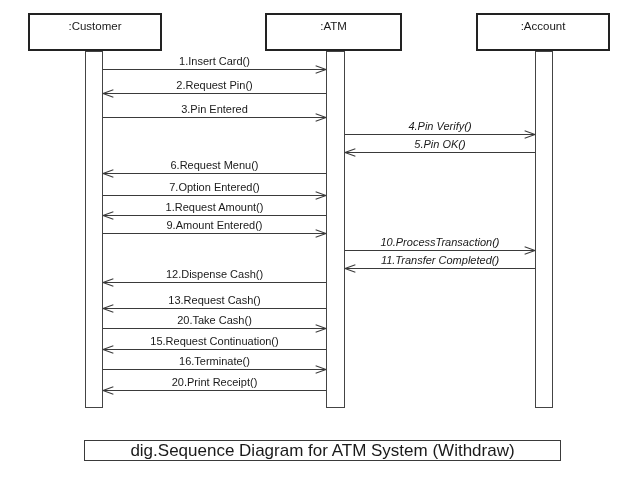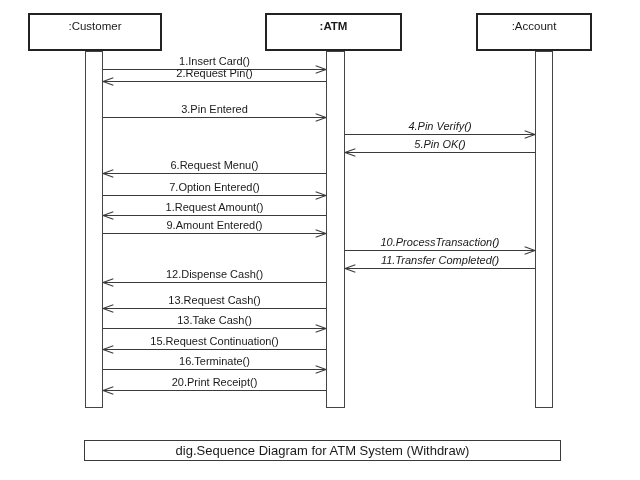--- a/index.html
+++ b/index.html
@@ -16,22 +16,22 @@
     position: absolute;
     top: 13px; height: 38px;
     border: 2px solid #222222;
     background: #ffffff;
     box-sizing: border-box;
     text-align: center;
     font-size: 11.5px;
     padding-top: 5px;
   }
   .actor-customer { left: 28px;  width: 134px; }
-  .actor-atm      { left: 265px; width: 137px; font-weight: bold; }
-  .actor-account  { left: 476px; width: 116px; }
+  .actor-atm      { left: 265px; width: 137px; }
+  .actor-account  { left: 476px; width: 134px; }
   
   .lifeline {
     position: absolute;
     top: 51px; height: 357px; width: 18px;
     border: 1px solid #444444;
     background: #ffffff;
     box-sizing: border-box;
   }
   .life-customer { left: 85px; }
   .life-atm      { left: 326px; width: 19px; }
@@ -59,21 +59,21 @@
   .left .msg-line::before { transform: rotate(20deg); }
   .left .msg-line::after  { transform: rotate(-20deg); }
   
   .caption-box {
     position: absolute;
     left: 84px; top: 440px; width: 477px; height: 21px;
     border: 1px solid #3a3a3a;
     background: #ffffff;
     box-sizing: border-box;
     text-align: center;
-    font-size: 13px;
+    font-size: 17px;
     line-height: 19px;
   }
 </style>
 </head>
 <body>
 
 <div class="canvas">
 
   <div class="actor-box actor-customer">
     <span>:Customer</span>
@@ -86,21 +86,21 @@
   </div>
 
   <div class="lifeline life-customer"></div>
   <div class="lifeline life-atm"></div>
   <div class="lifeline life-account"></div>
 
   <div class="msg lane-ca right" style="top:53px">
     <span class="msg-label">1.Insert Card()</span>
     <span class="msg-line"></span>
   </div>
-  <div class="msg lane-ca left" style="top:65px">
+  <div class="msg lane-ca left" style="top:77px">
     <span class="msg-label">2.Request Pin()</span>
     <span class="msg-line"></span>
   </div>
   <div class="msg lane-ca right" style="top:101px">
     <span class="msg-label">3.Pin Entered</span>
     <span class="msg-line"></span>
   </div>
   <div class="msg lane-aa right" style="top:118px">
     <span class="msg-label">4.Pin Verify()</span>
     <span class="msg-line"></span>
@@ -135,21 +135,21 @@
   </div>
   <div class="msg lane-ca left" style="top:266px">
     <span class="msg-label">12.Dispense Cash()</span>
     <span class="msg-line"></span>
   </div>
   <div class="msg lane-ca left" style="top:292px">
     <span class="msg-label">13.Request Cash()</span>
     <span class="msg-line"></span>
   </div>
   <div class="msg lane-ca right" style="top:312px">
-    <span class="msg-label">13.Take Cash()</span>
+    <span class="msg-label">20.Take Cash()</span>
     <span class="msg-line"></span>
   </div>
   <div class="msg lane-ca left" style="top:333px">
     <span class="msg-label">15.Request Continuation()</span>
     <span class="msg-line"></span>
   </div>
   <div class="msg lane-ca right" style="top:353px">
     <span class="msg-label">16.Terminate()</span>
     <span class="msg-line"></span>
   </div>

